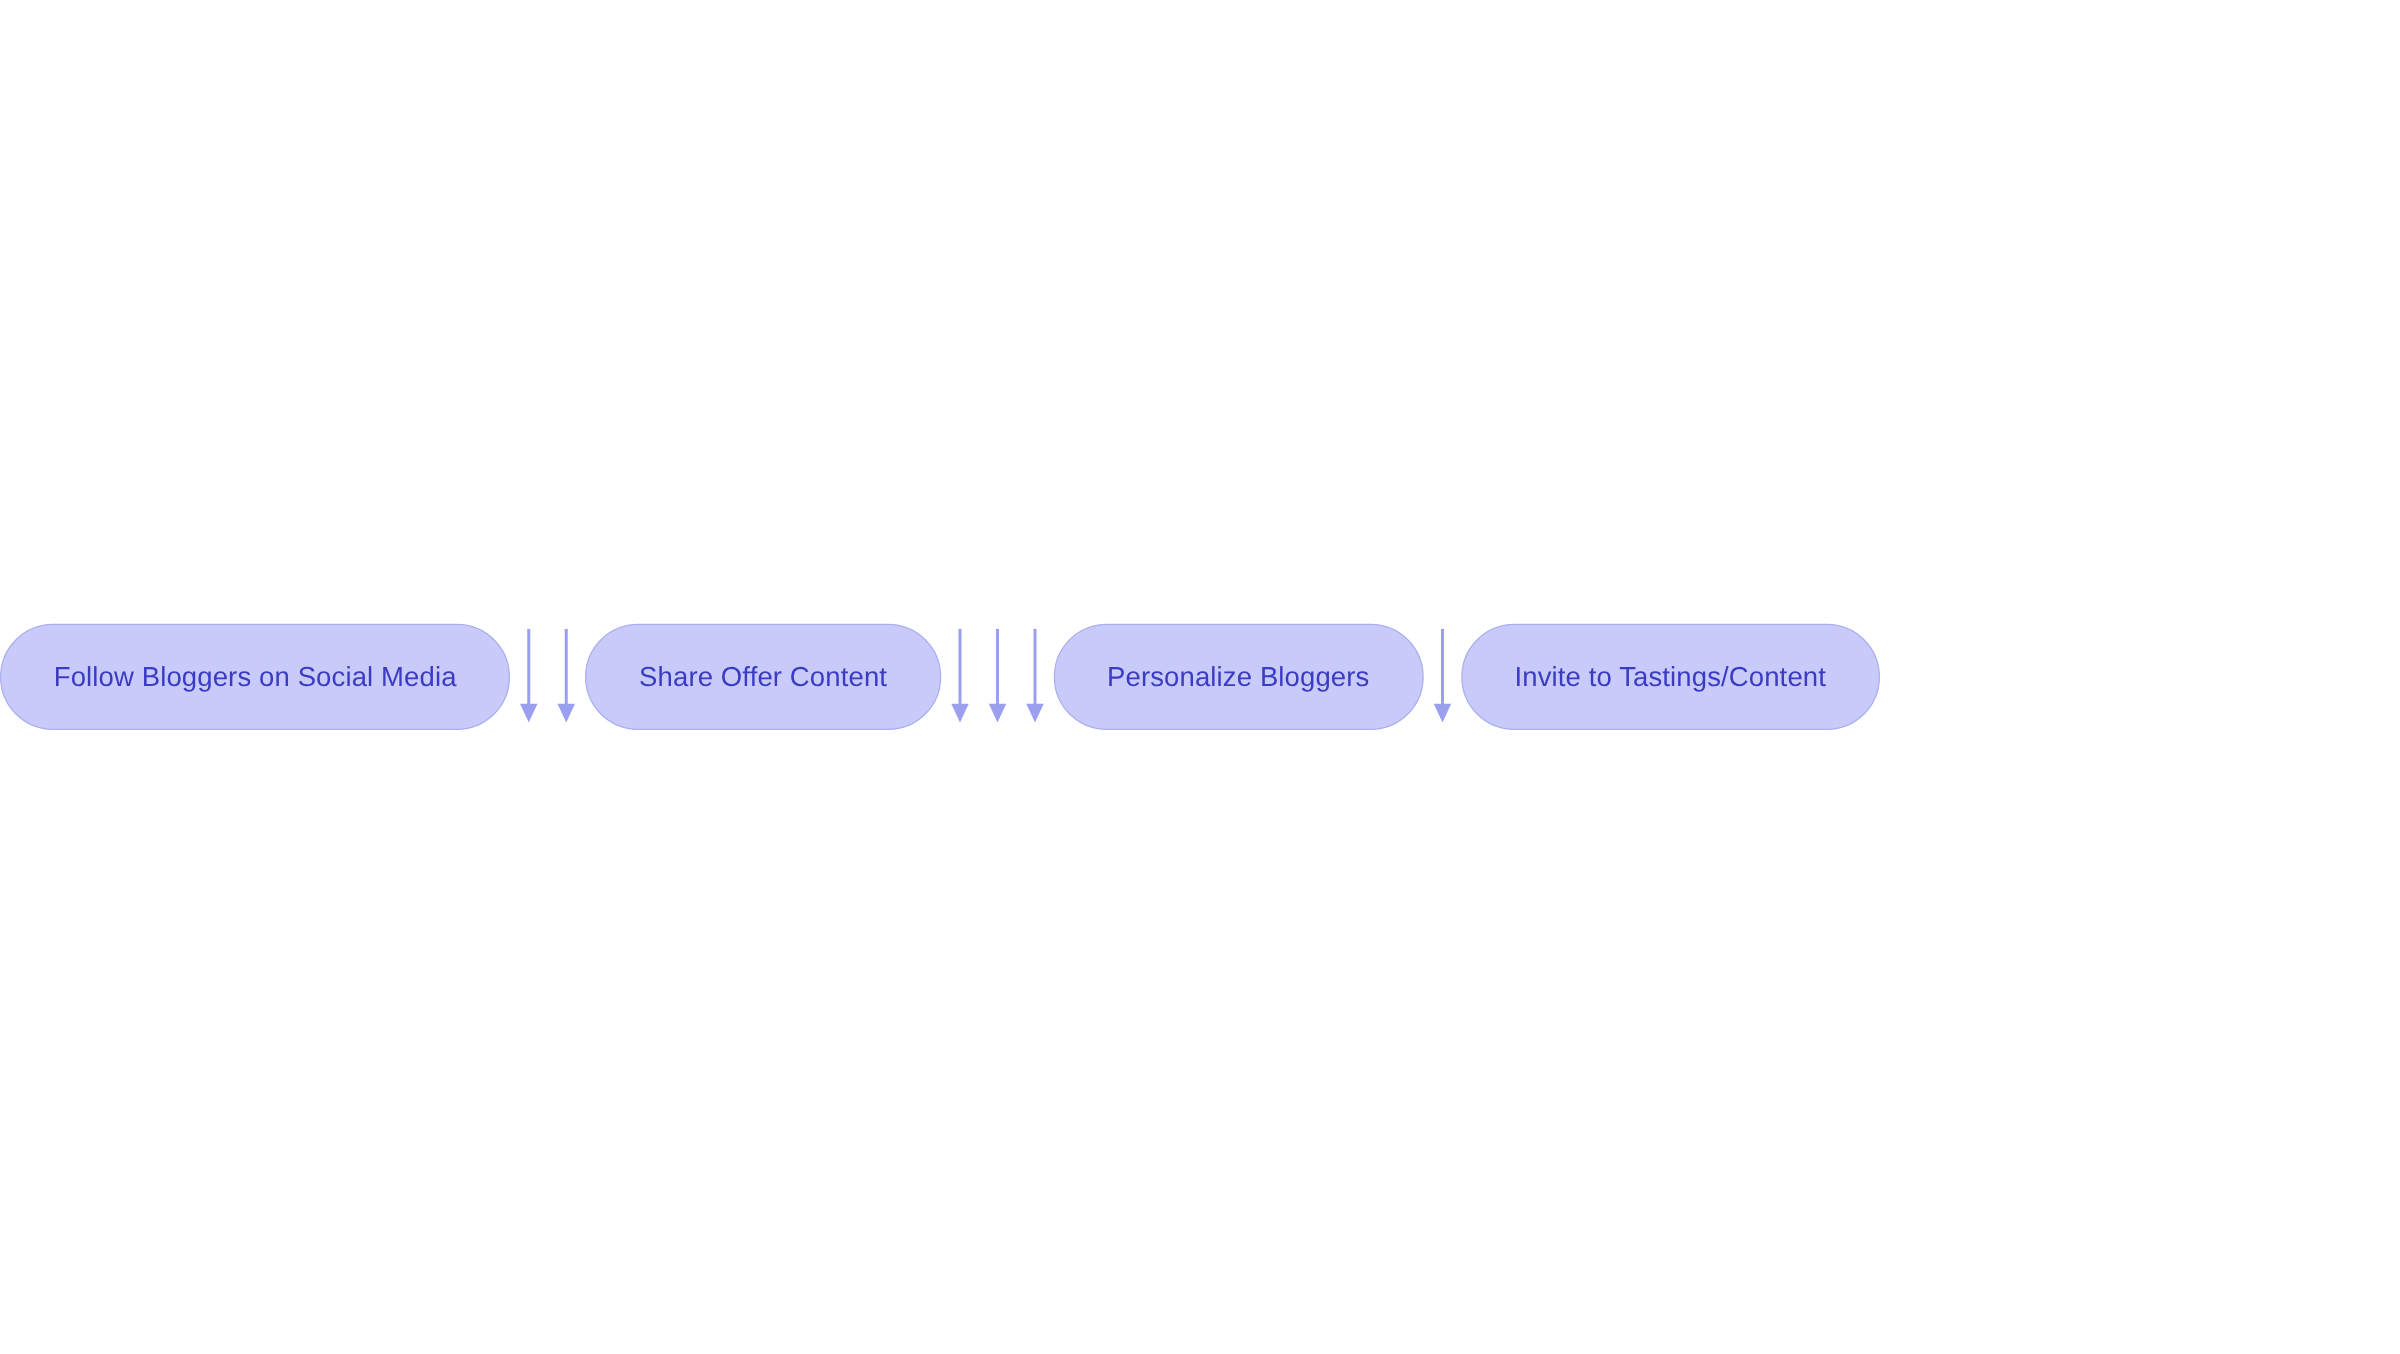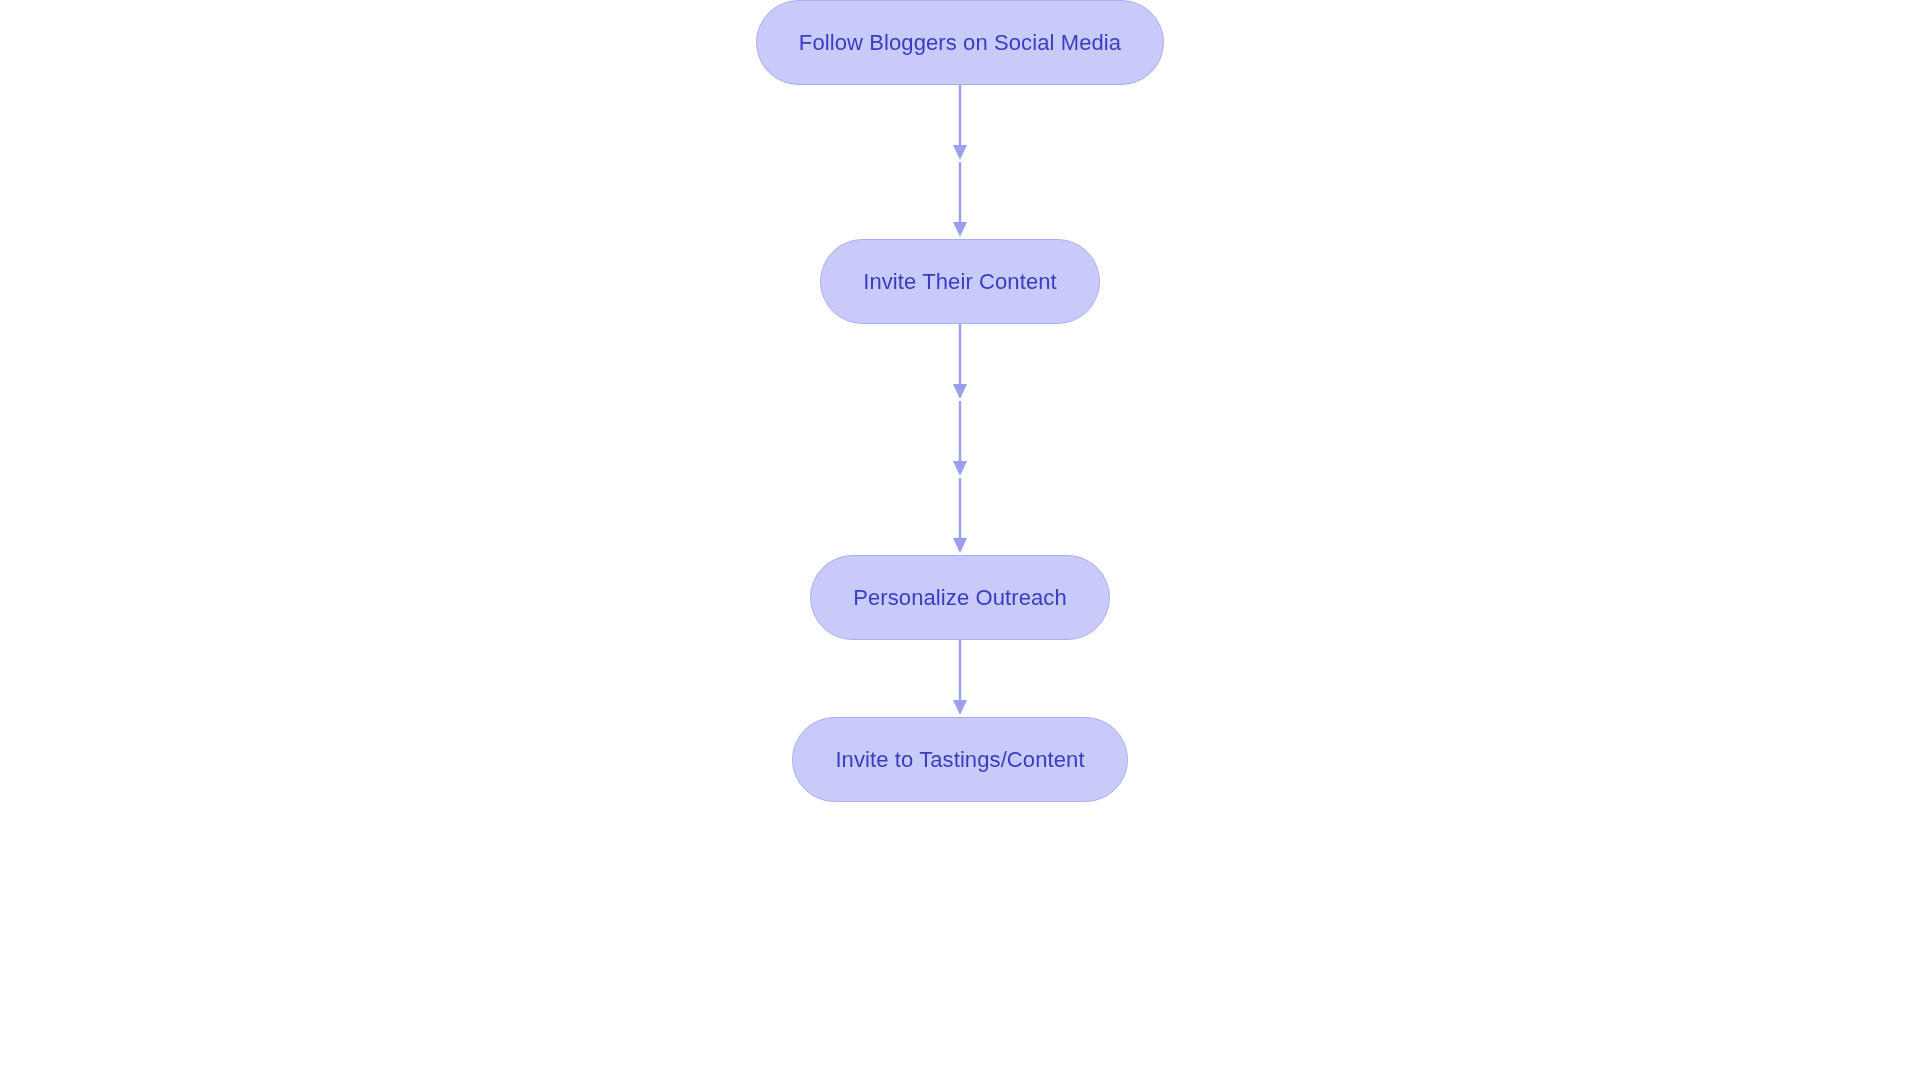--- a/index.html
+++ b/index.html
@@ -12,21 +12,20 @@
     height: 1083px;
     font-family: "Liberation Sans", sans-serif;
     overflow: hidden;
   }
 
   #flowchart {
     position: relative;
     width: 1920px;
     height: 1083px;
     display: flex;
-    flex-direction: column;
     align-items: center;
   }
 
   .node {
     box-sizing: border-box;
     height: 85px;
     border-radius: 42.5px;
     background: #c8cbfa;
     border: 1px solid #a9aef0;
     color: #3b3bc4;
@@ -70,42 +69,42 @@
     <polygon class="edge-head" points="15,75 8,60 22,60"></polygon>
   </svg>
 
 
   <svg class="connector" viewBox="0 0 30 77">
     <line class="edge-line" x1="15" y1="0" x2="15" y2="62"></line>
     <polygon class="edge-head" points="15,75 8,60 22,60"></polygon>
   </svg>
 
   <div class="node">
-    <span>Invite Their Content</span>
+    <span>Share Offer Content</span>
   </div>
 
   <svg class="connector" viewBox="0 0 30 77">
     <line class="edge-line" x1="15" y1="0" x2="15" y2="62"></line>
     <polygon class="edge-head" points="15,75 8,60 22,60"></polygon>
   </svg>
 
 
   <svg class="connector" viewBox="0 0 30 77">
     <line class="edge-line" x1="15" y1="0" x2="15" y2="62"></line>
     <polygon class="edge-head" points="15,75 8,60 22,60"></polygon>
   </svg>
 
 
   <svg class="connector" viewBox="0 0 30 77">
     <line class="edge-line" x1="15" y1="0" x2="15" y2="62"></line>
     <polygon class="edge-head" points="15,75 8,60 22,60"></polygon>
   </svg>
 
   <div class="node">
-    <span>Personalize Outreach</span>
+    <span>Personalize Bloggers</span>
   </div>
 
   <svg class="connector" viewBox="0 0 30 77">
     <line class="edge-line" x1="15" y1="0" x2="15" y2="62"></line>
     <polygon class="edge-head" points="15,75 8,60 22,60"></polygon>
   </svg>
 
   <div class="node">
     <span>Invite to Tastings/Content</span>
   </div>

